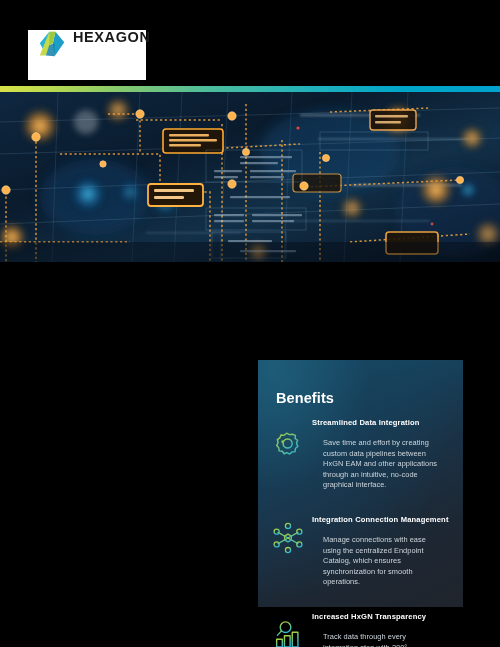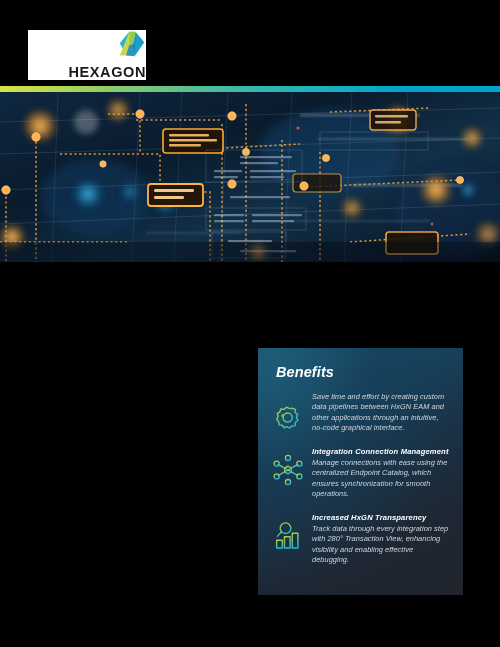--- a/index.html
+++ b/index.html
@@ -18,25 +18,24 @@
 
   
   .logo-plate {
     position: absolute;
     left: 28px;
     top: 30px;
     width: 118px;
     height: 50px;
     background: #ffffff;
     display: flex;
-    align-items: flex-end;
+    align-items: flex-start;
     gap: 7px;
     padding-left: 10px;
     box-sizing: border-box;
-    flex-direction: column;
   }
   .logo-mark {
     width: 28px;
     height: 28px;
     flex: 0 0 28px;
     display: block;
   }
   .logo-word {
     font-family: "Liberation Sans", sans-serif;
     font-size: 14.5px;
@@ -76,29 +75,28 @@
       radial-gradient(circle at 72% 40%, rgba(40,90,140,0.55) 0%, rgba(0,0,0,0) 52%),
       radial-gradient(circle at 18% 62%, rgba(20,60,110,0.55) 0%, rgba(0,0,0,0) 55%),
       linear-gradient(115deg, #0d2236 0%, #0a1b2d 38%, #102a40 62%, #0a1726 100%);
   }
   .hero-svg { display: block; width: 500px; height: 170px; }
 
   
   .benefits-card {
     position: absolute;
     left: 258px;
-    top: 348px;
+    top: 360px;
     width: 205px;
     height: 247px;
     box-sizing: border-box;
-    padding: 14px 14px 10px 13px;
+    padding: 28px 14px 10px 13px;
     background:
       radial-gradient(ellipse at 8% 4%, rgba(30,92,120,0.95) 0%, rgba(23,62,88,0.55) 36%, rgba(0,0,0,0) 70%),
       linear-gradient(156deg, #185a79 0%, #16445f 22%, #1a3246 48%, #1d2733 74%, #20242c 100%);
-    font-style: italic;
   }
   .benefits-title {
     font-size: 14.5px;
     font-weight: 700;
     color: #ffffff;
     letter-spacing: 0.1px;
     margin: 3px 0 11px 5px;
     line-height: 1;
   }
 
@@ -123,21 +121,21 @@
     line-height: 1.25;
     letter-spacing: 0.15px;
     margin: 0 0 1.5px 0;
   }
   .benefit-body {
     font-size: 7.4px;
     font-weight: 400;
     color: #cfd6dd;
     line-height: 1.42;
     letter-spacing: 0.05px;
-    margin: 0;
+    margin: 11px;
   }
 </style>
 </head>
 <body>
 
 <div class="logo-plate">
   <svg class="logo-mark" viewBox="0 0 64 64">
     <polygon points="4,30 26,4 26,34 14,48" fill="#25b2d9"></polygon>
     <polygon points="26,4 40,4 18,58 4,58" fill="#c6d94b"></polygon>
     <polygon points="40,4 60,28 38,60 34,30" fill="#1c9ec9"></polygon>
@@ -327,20 +325,21 @@
       </defs>
       <g fill="none" stroke="url(#ig1)" stroke-width="2" stroke-linecap="round" stroke-linejoin="round">
         <path d="M30 14.5 L34.5 16 L34 20.5 L37.5 23 L36 27.5 L38 31.5 L34.5 34.5 L34 39 L29.5 39.5 L26.5 42.5 L22.5 40.5 L18.5 42 L16 38.5 L11.5 38 L11 33.5 L8 30.5 L10 26.5 L9 22 L12.5 19.5 L14 15.5 L18.5 16 L22 13 L26 15 Z"></path>
         <circle cx="23.5" cy="27.5" r="6.4"></circle>
         <line x1="0" y1="25" x2="16" y2="25"></line>
         <line x1="2" y1="30" x2="12" y2="30" stroke-dasharray="1.6 2"></line>
       </g>
       <circle cx="16.5" cy="25" r="2" fill="#7ec64f"></circle>
     </svg>
     <div class="benefit-text">
+      <p class="benefit-head">Streamlined Data Integration</p>
       <p class="benefit-body">Save time and effort by creating custom data pipelines between HxGN EAM and other applications through an intuitive, no-code graphical interface.</p>
     </div>
   </div>
 
   <div class="benefit-row">
     <svg class="benefit-icon" viewBox="0 0 48 48">
       <defs>
         <linearGradient id="ig2" x1="0.2" y1="0" x2="0.8" y2="1">
           <stop offset="0%" stop-color="#a8cf3c"></stop>
           <stop offset="100%" stop-color="#27b5d6"></stop>

